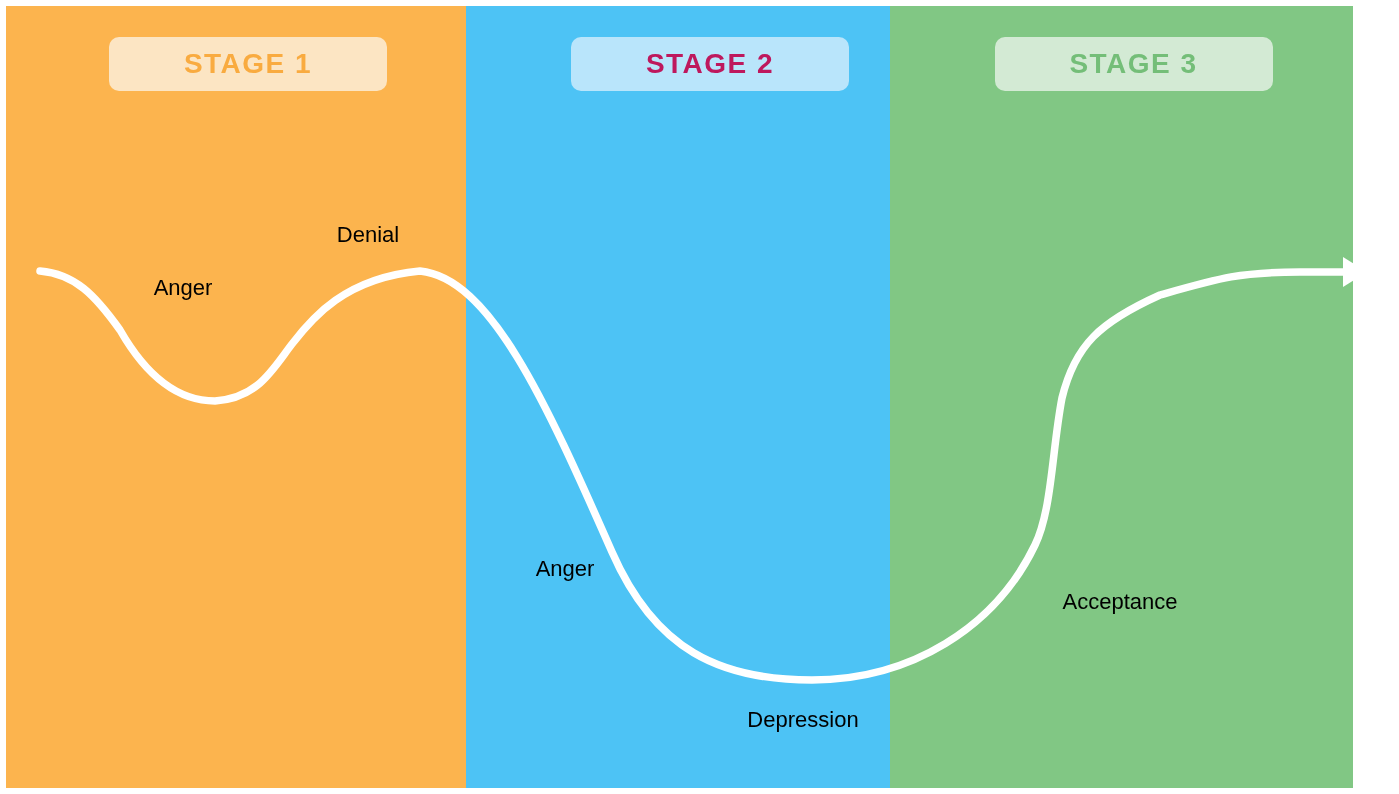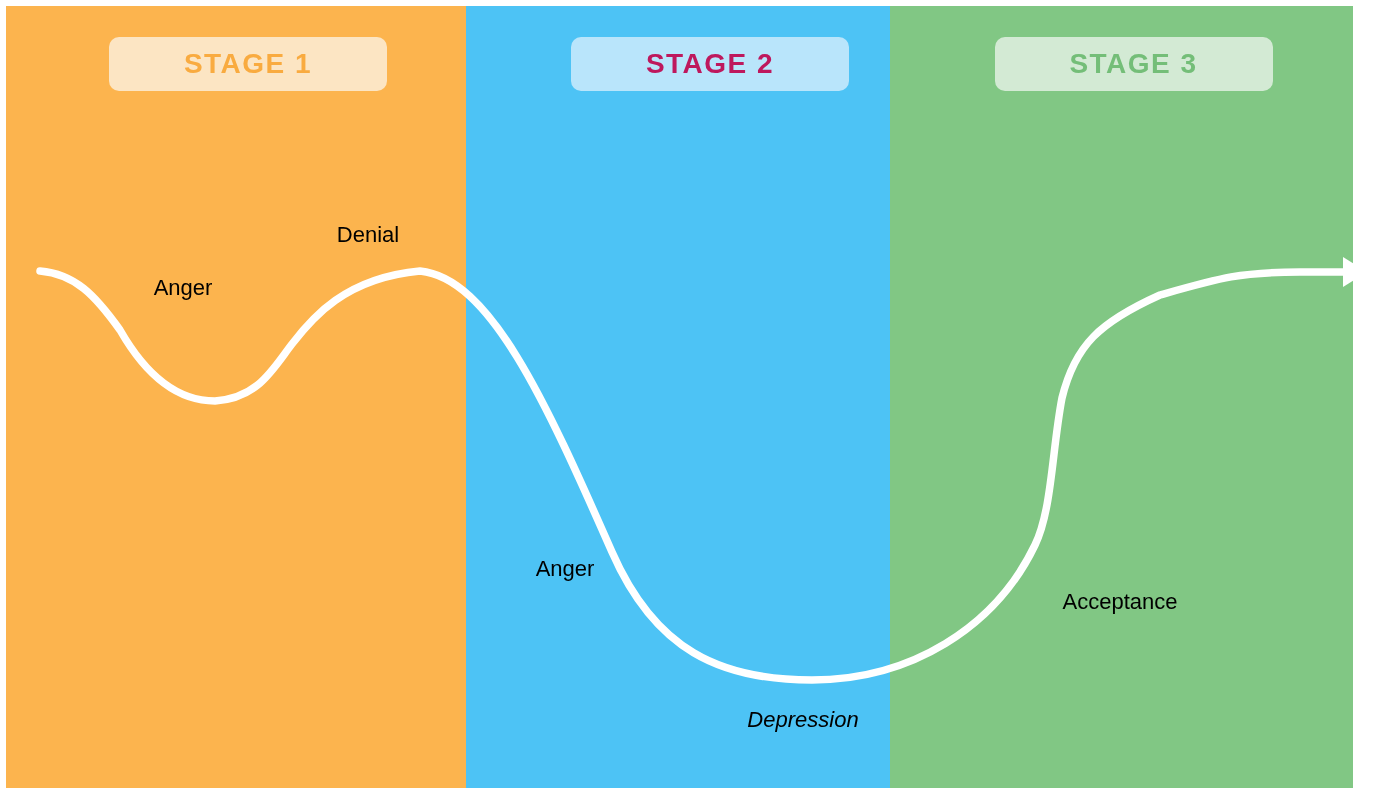--- a/index.html
+++ b/index.html
@@ -53,21 +53,21 @@
   .phase-label {
     position: absolute;
     transform: translate(-50%, -50%);
     color: #000000;
     font-size: 22px;
     white-space: nowrap;
   }
   .lb-shock      { left: 183px;  top: 288px; }
   .lb-denial     { left: 368px;  top: 235px; }
   .lb-anger      { left: 565px;  top: 551px; margin-top: 18px; }
-  .lb-depression { left: 803px;  top: 720px; font-style: italic; }
+  .lb-depression { left: 803px;  top: 720px; }
   .lb-acceptance { left: 1120px; top: 602px; }
   .lb-commitment { left: 1263px; top: 340px; }
 </style>
 </head>
 <body>
 
 <div class="diagram">
 
   <div class="panel panel-1" style="background: rgb(252, 180, 78);">
     <div class="stage-badge" style="background: rgb(252, 229, 195); color: rgb(249, 171, 64);">

